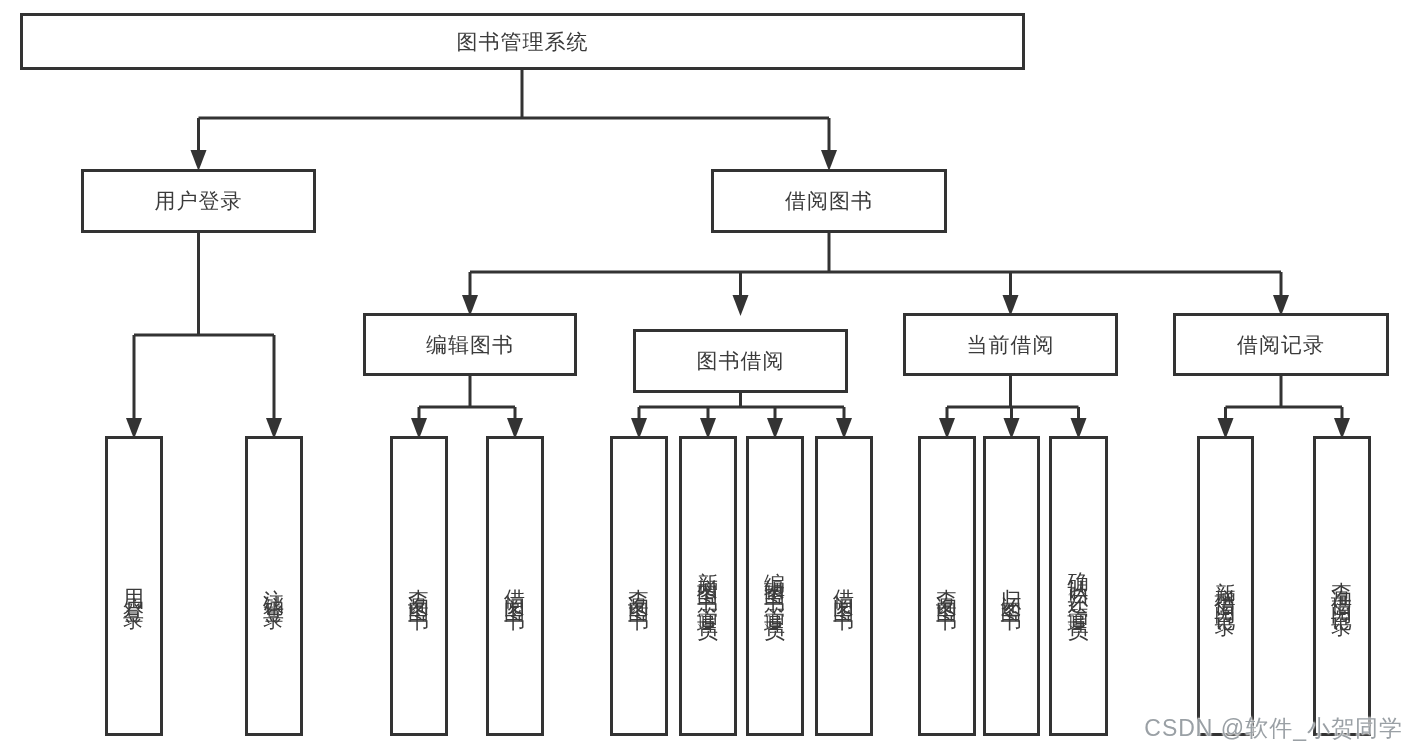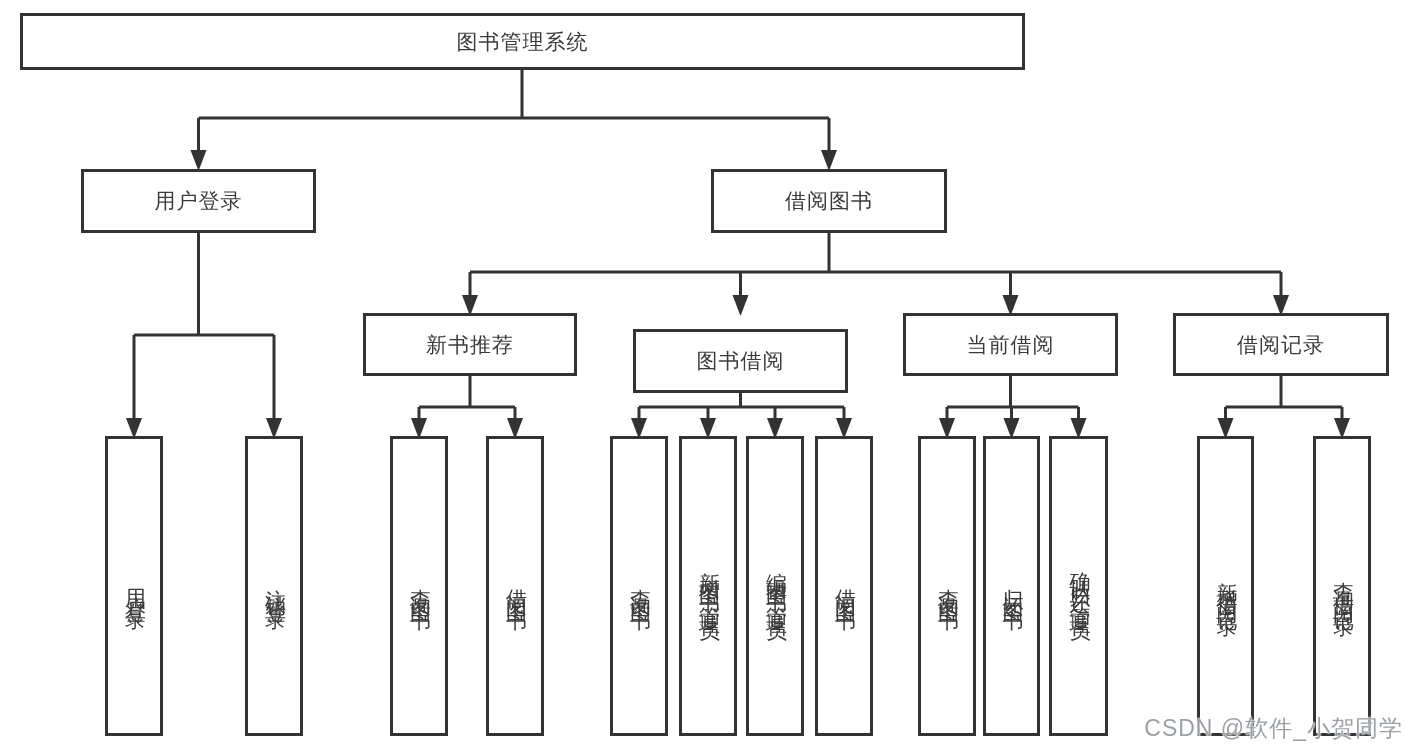--- a/index.html
+++ b/index.html
@@ -17,21 +17,20 @@
     background:#ffffff;
     border:3px solid #333333;
     display:flex;
     align-items:center;
     justify-content:center;
     z-index:1;
     color:#3b3b3b;
     font-size:21px;
     letter-spacing:1px;
     white-space:nowrap;
-    font-family:Liberation Mono, monospace;
   }
   .node.v{
     writing-mode:vertical-rl;
     text-orientation:mixed;
     letter-spacing:7px;
     line-height:1.1;
     white-space:normal;
   }
   #watermark{
     position:absolute;
@@ -109,21 +108,21 @@
   </div>
 
   <div class="node" style="left:81px;top:169px;width:235px;height:64px">
     <span>用户登录</span>
   </div>
   <div class="node" style="left:711px;top:169px;width:236px;height:64px">
     <span>借阅图书</span>
   </div>
 
   <div class="node" style="left:363px;top:313px;width:214px;height:63px">
-    <span>新书推荐</span>
+    <span>编辑图书</span>
   </div>
   <div class="node" style="left:633px;top:329px;width:215px;height:64px">
     <span>图书借阅</span>
   </div>
   <div class="node" style="left:903px;top:313px;width:215px;height:63px">
     <span>当前借阅</span>
   </div>
   <div class="node" style="left:1173px;top:313px;width:216px;height:63px">
     <span>借阅记录</span>
   </div>

